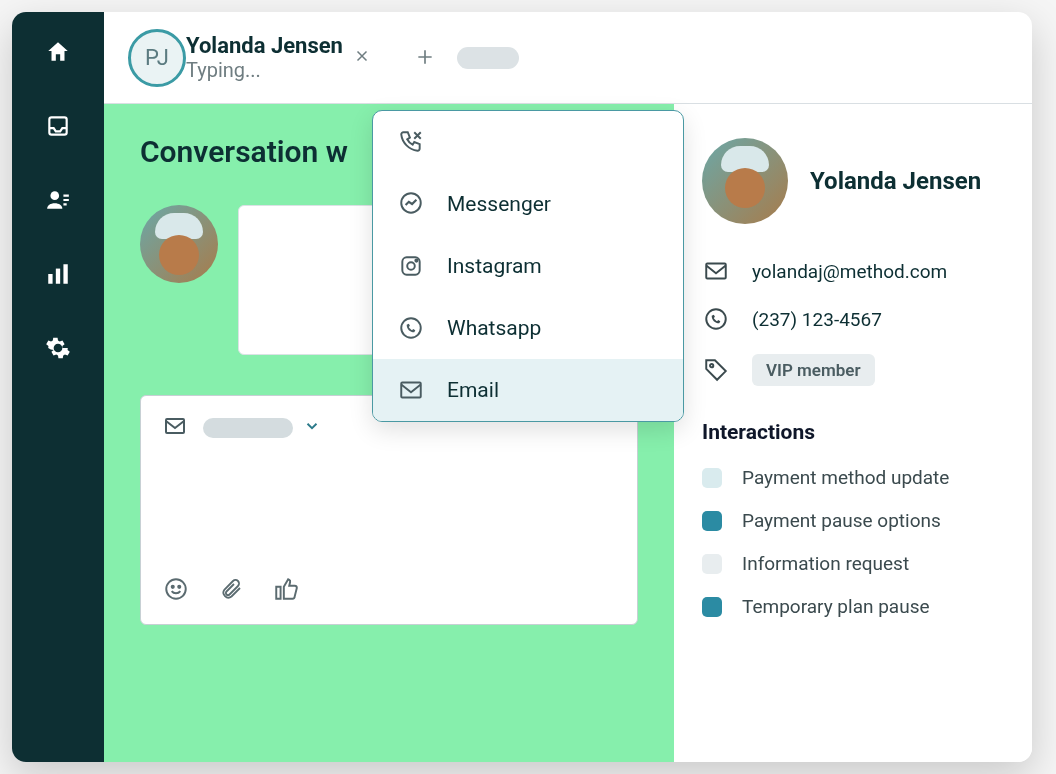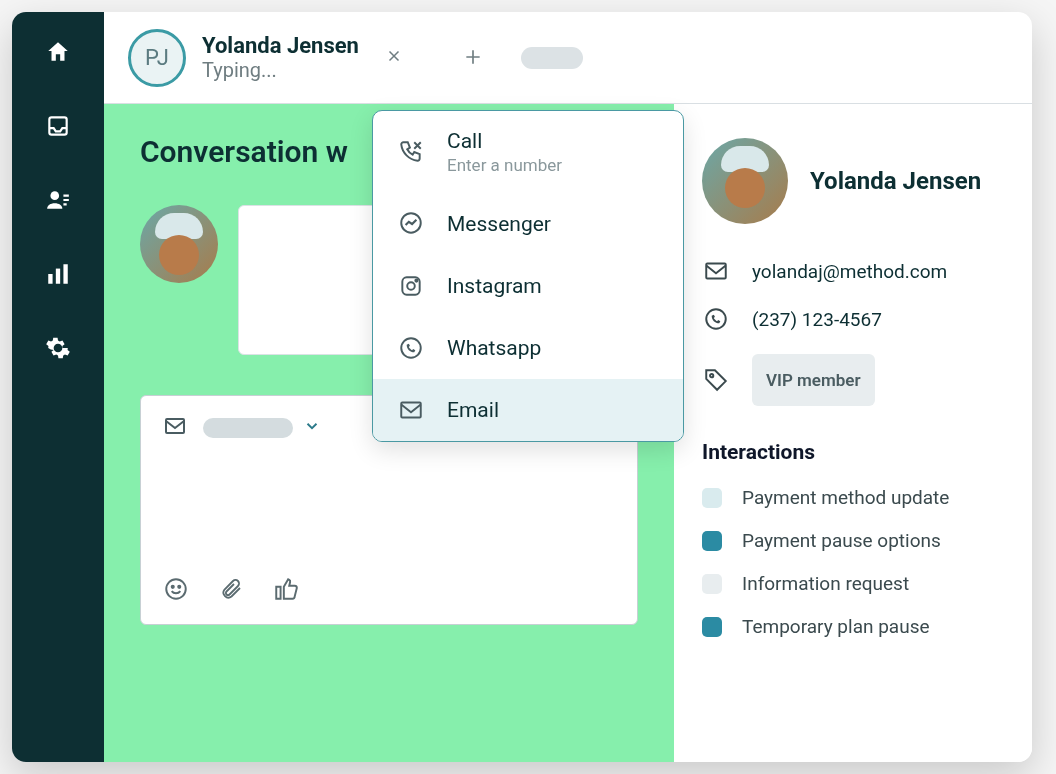--- a/index.html
+++ b/index.html
@@ -42,21 +42,21 @@
   display: flex;
   flex-direction: column;
 }
 
 .tab-bar {
   height: 92px;
   border-bottom: 1px solid #d9dfe3;
   display: flex;
   align-items: center;
   padding: 0 24px;
-  gap: 16px;
+  gap: 0;
 }
 .avatar-circle {
   width: 58px; height: 58px;
   border-radius: 50%;
   border: 3px solid #3b9ba5;
   background: #eaf3f4;
   display: flex;
   align-items: center;
   justify-content: center;
   font-size: 22px;
@@ -201,21 +201,21 @@
   display: flex;
   align-items: center;
   gap: 22px;
   margin-bottom: 22px;
   color: #0d2f33;
   font-size: 19px;
 }
 .info-row .row-icon { color: #3b4a4e; width: 28px; display: flex; justify-content: center; }
 .tag-pill {
   background: #e8edef;
-  padding: 16px 14px;
+  padding: 6px 14px;
   border-radius: 6px;
   font-weight: 600;
   color: #4a5c61;
   font-size: 17px;
 }
 .interactions-title {
   font-size: 21px;
   font-weight: 700;
   color: #0f172a;
   margin-top: 34px;
@@ -437,24 +437,20 @@
   </div>
 
   <div class="channel-menu">
     <div class="menu-item">
       <span class="m-icon">
         <svg width="26" height="26" viewBox="0 0 24 24" fill="none" stroke="currentColor" stroke-width="1.8">
             <path d="M5 3h4l2 5-2.5 1.5a11 11 0 005 5L15 12l5 2v4a2 2 0 01-2 2A17 17 0 013 5a2 2 0 012-2z"></path>
             <path d="M15 3l6 6M21 3l-6 6"></path>
           </svg>
       </span>
-      <span class="m-text">
-        <span>Call</span>
-        <span class="m-sub">Enter a number</span>
-      </span>
     </div>
     <div class="menu-item">
       <span class="m-icon">
         <svg width="26" height="26" viewBox="0 0 24 24" fill="none" stroke="currentColor" stroke-width="1.8">
             <circle cx="12" cy="11" r="9"></circle>
             <path d="M7 13l3-3 3 2 4-4" stroke-width="2"></path>
           </svg>
       </span>
       <span>Messenger</span>
     </div>

